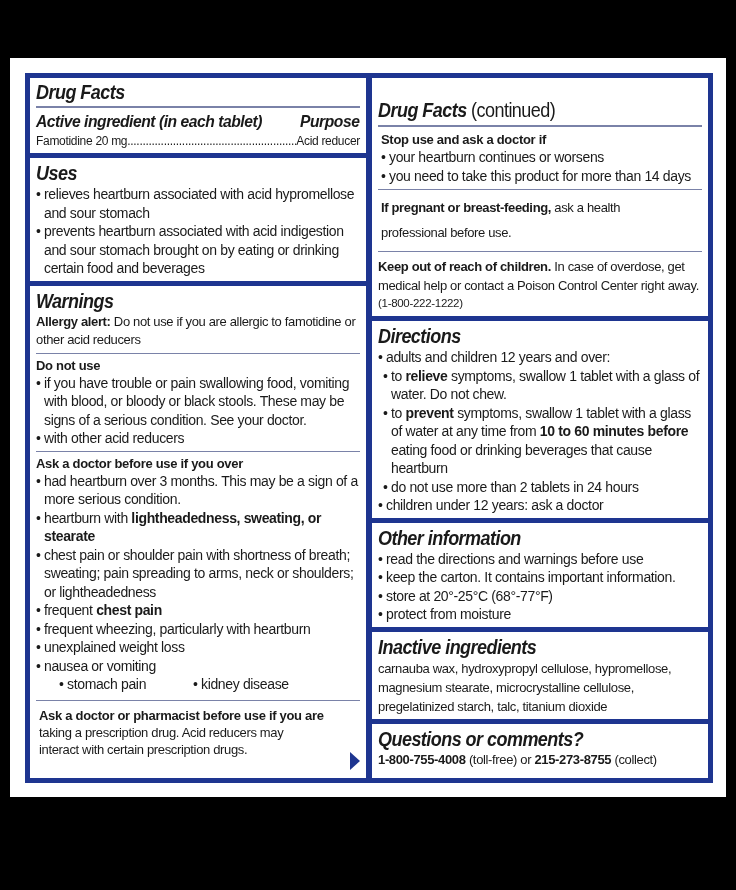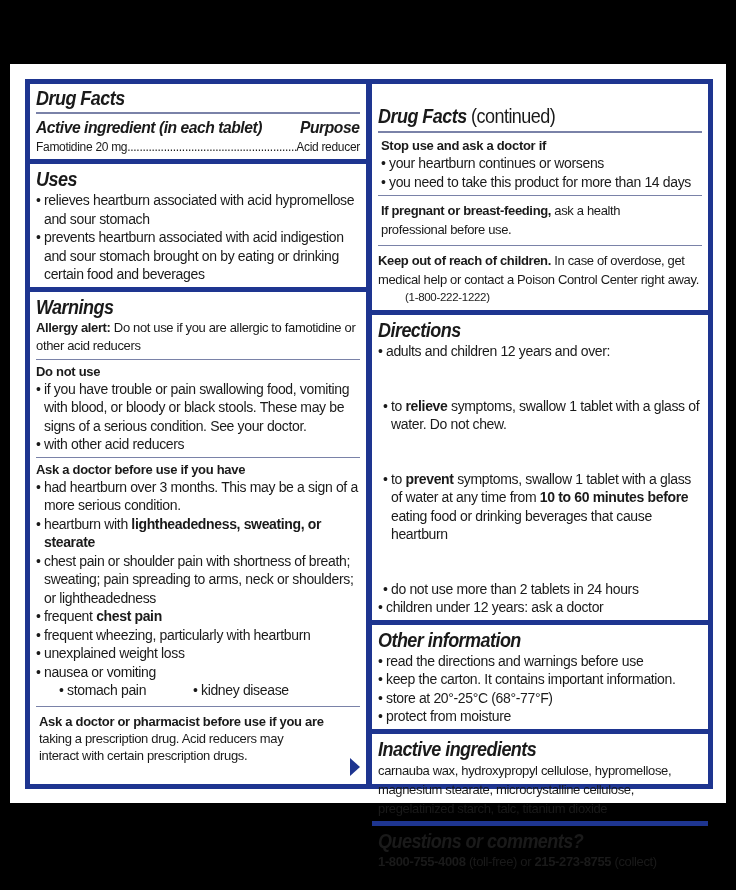--- a/index.html
+++ b/index.html
@@ -1,43 +1,43 @@
 <!DOCTYPE html>
 <html><head>
 <meta charset="utf-8">
 <style>
   * { box-sizing: border-box; margin: 0; padding: 0; }
   html, body { width: 736px; height: 890px; background: #000; overflow: hidden; }
   body { position: relative; font-family: "Liberation Sans", sans-serif; color: #1a1a1a; }
   .page {
-    position: absolute; left: 10px; top: 64px; width: 716px; height: 739px;
+    position: absolute; left: 10px; top: 58px; width: 716px; height: 739px;
     background: #ffffff;
   }
   .frame {
     position: absolute; left: 15px; top: 15px; width: 688px; height: 710px;
     border: 5px solid #1e3590; background: #fff;
   }
   .col { position: absolute; top: 0; bottom: 0; display: flex; flex-direction: column; }
   .col.left { left: 0; width: 336px; }
   .col.right { left: 342px; right: 0; }
   .vbar { position: absolute; top: 0; bottom: 0; left: 336px; width: 6px; background: #1e3590; }
   .sec { padding: 3px 6px 3px 6px; position: relative; }
   .thick { height: 5px; background: #1e3590; flex: none; }
   .thin { height: 1px; background: #7a82a8; margin: 3px 0 3px 0; }
   .h1 { font-style: italic; font-weight: bold; font-size: 20px; letter-spacing: -0.6px; line-height: 24px; transform: scaleX(0.9); transform-origin: left; white-space: nowrap; }
   .h1 .norm { font-style: normal; font-weight: normal; }
   .h2 { font-style: italic; font-weight: bold; font-size: 17px; letter-spacing: -0.5px; line-height: 22px; display: flex; justify-content: space-between; transform: scaleX(0.92); transform-origin: left; width: 108.5%; }
   .sub { font-weight: bold; font-size: 13px; line-height: 17px; letter-spacing: -0.3px; }
   .txt { font-size: 13px; line-height: 18.5px; letter-spacing: -0.35px; }
-  .small { font-size: 11.5px; line-height: 16px; letter-spacing: -0.3px; margin-left: 27px; }
+  .small { font-size: 11.5px; line-height: 16px; letter-spacing: -0.3px; }
   .b { font-weight: bold; }
   ul { list-style: none; }
   li { position: relative; padding-left: 8px; font-size: 14px; line-height: 18.5px; letter-spacing: -0.35px; }
   li::before { content: "•"; position: absolute; left: 0; top: 0; }
-  li.indent { margin-left: 5px; margin-top: 36px; }
+  li.indent { margin-left: 5px; }
   .dots { display: flex; font-size: 12px; line-height: 16px; letter-spacing: -0.3px; }
   .dots .fill { flex: 1; overflow: hidden; white-space: nowrap; }
   .arrow { position: absolute; right: 6px; bottom: 8px; width: 0; height: 0; border-top: 9px solid transparent; border-bottom: 9px solid transparent; border-left: 10px solid #1e3590; }
   .two { display: flex; }
   .two li:first-child { width: 134px; margin-left: 23px; }
 </style>
 </head>
 <body>
 
 <div class="page">
@@ -72,21 +72,21 @@
       <div class="sec" style="flex:1;">
         <div class="h1">Warnings</div>
         <div class="txt"><span class="b">Allergy alert:</span><span> Do not use if you are allergic to famotidine or other acid reducers</span></div>
         <div class="thin"></div>
         <div class="sub">Do not use</div>
         <ul>
           <li>if you have trouble or pain swallowing food, vomiting with blood, or bloody or black stools. These may be signs of a serious condition. See your doctor.</li>
           <li>with other acid reducers</li>
         </ul>
         <div class="thin"></div>
-        <div class="sub">Ask a doctor before use if you have</div>
+        <div class="sub">Ask a doctor before use if you over</div>
         <ul>
           <li>had heartburn over 3 months. This may be a sign of a more serious condition.</li>
           <li><span>heartburn with </span><span class="b">lightheadedness, sweating, or stearate</span></li>
           <li>chest pain or shoulder pain with shortness of breath; sweating; pain spreading to arms, neck or shoulders; or lightheadedness</li>
           <li><span>frequent </span><span class="b">chest pain</span></li>
           <li>frequent wheezing, particularly with heartburn</li>
           <li>unexplained weight loss</li>
           <li>nausea or vomiting</li>
         </ul>
         <ul class="two">
@@ -107,21 +107,21 @@
         <div class="h1"><span>Drug Facts</span><span class="norm"> (continued)</span></div>
         <div class="thin" style="height:2px;margin:3px 0 4px;"></div>
         <div style="padding-left:3px;">
           <div class="sub">Stop use and ask a doctor if</div>
           <ul>
             <li>your heartburn continues or worsens</li>
             <li>you need to take this product for more than 14 days</li>
           </ul>
         </div>
         <div class="thin" style="margin:4px 0 5px;"></div>
-        <div class="txt" style="padding-left:3px;width:260px;line-height:19px;"><span class="b">If pregnant or breast-feeding,</span><span> ask a health professional before use.</span></div>
+        <div class="txt" style="padding-left:3px;width:260px;line-height:25px;"><span class="b">If pregnant or breast-feeding,</span><span> ask a health professional before use.</span></div>
         <div class="thin" style="margin:6px 0 5px;"></div>
         <div class="txt" style="line-height:19px;"><span class="b">Keep out of reach of children.</span><span> In case of overdose, get medical help or contact a Poison Control Center right away.</span></div>
         <div class="small" style="margin-bottom:2px;">(1-800-222-1222)</div>
       </div>
       <div class="thick"></div>
 
       <div class="sec">
         <div class="h1">Directions</div>
         <ul>
           <li>adults and children 12 years and over:</li>

